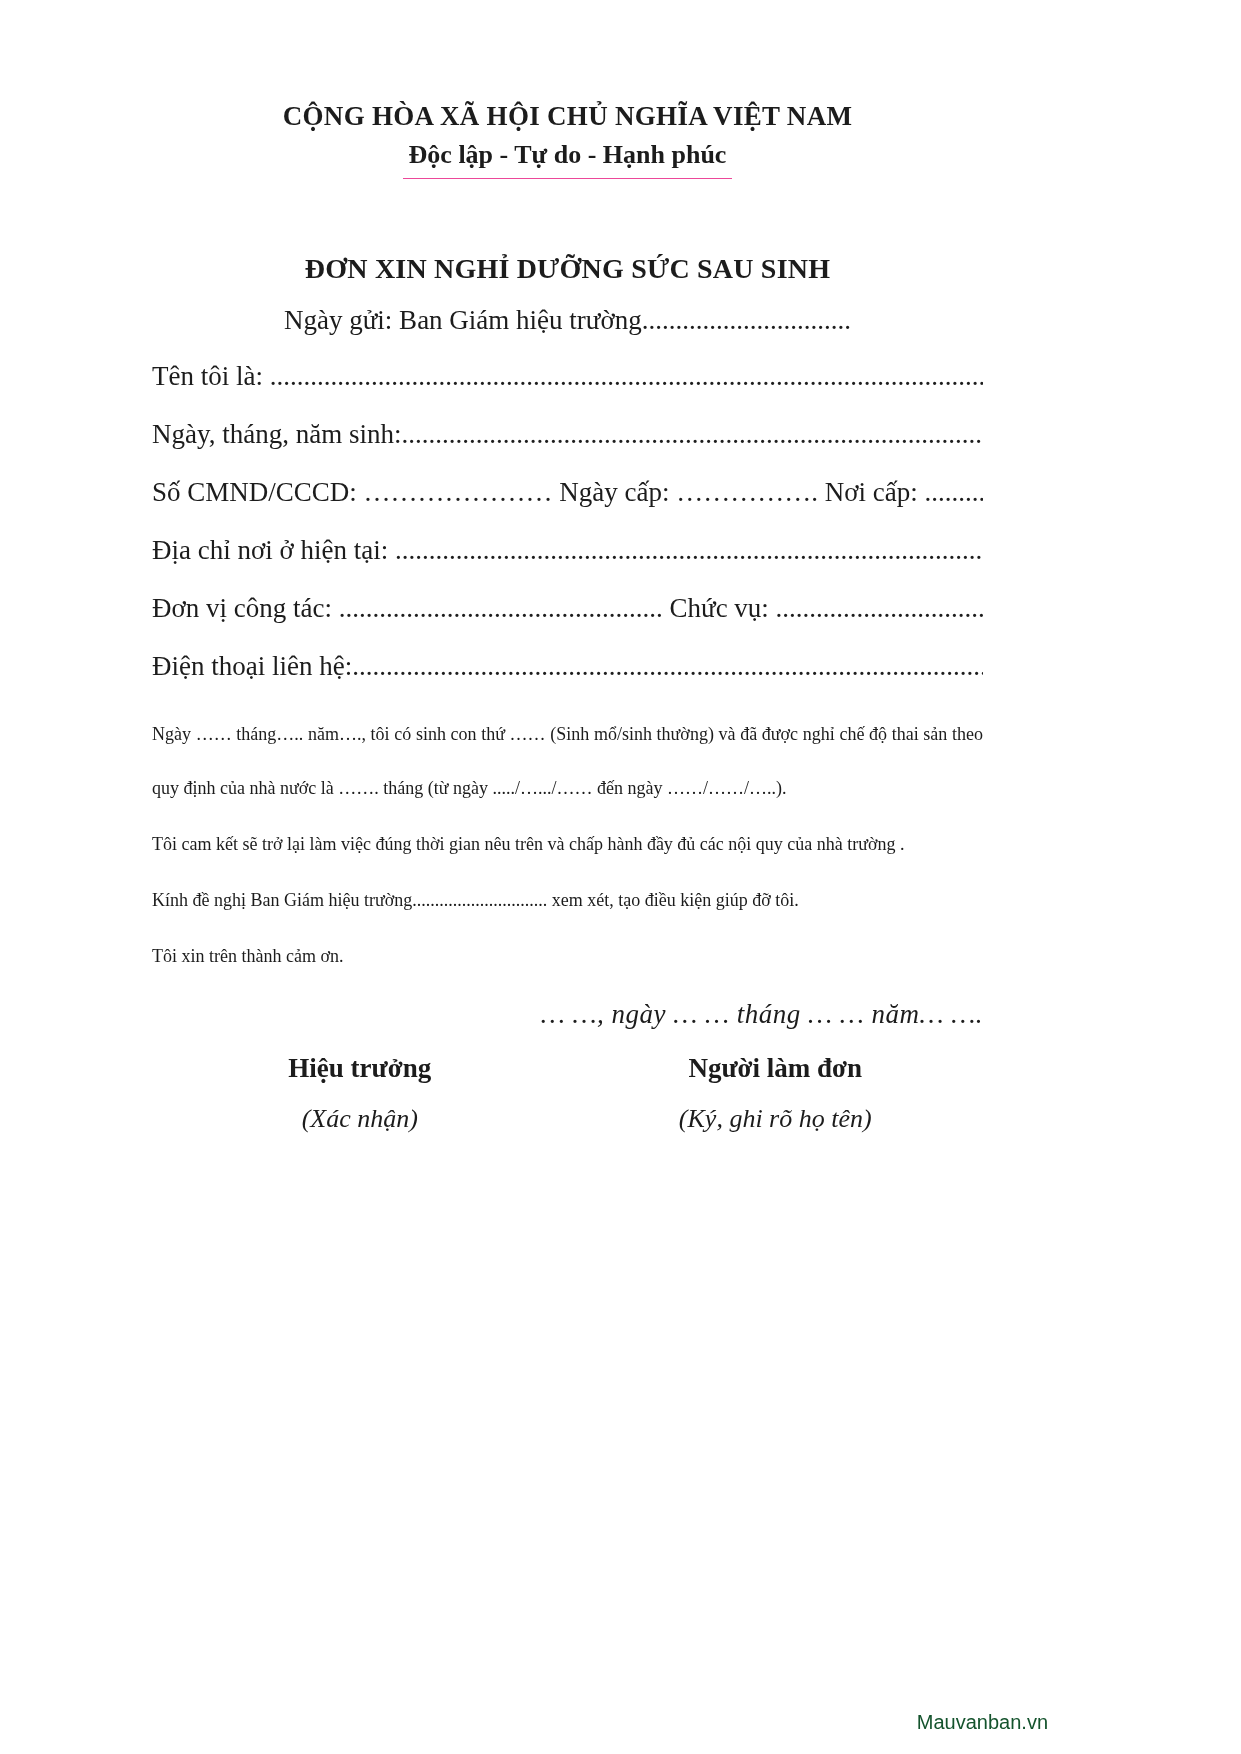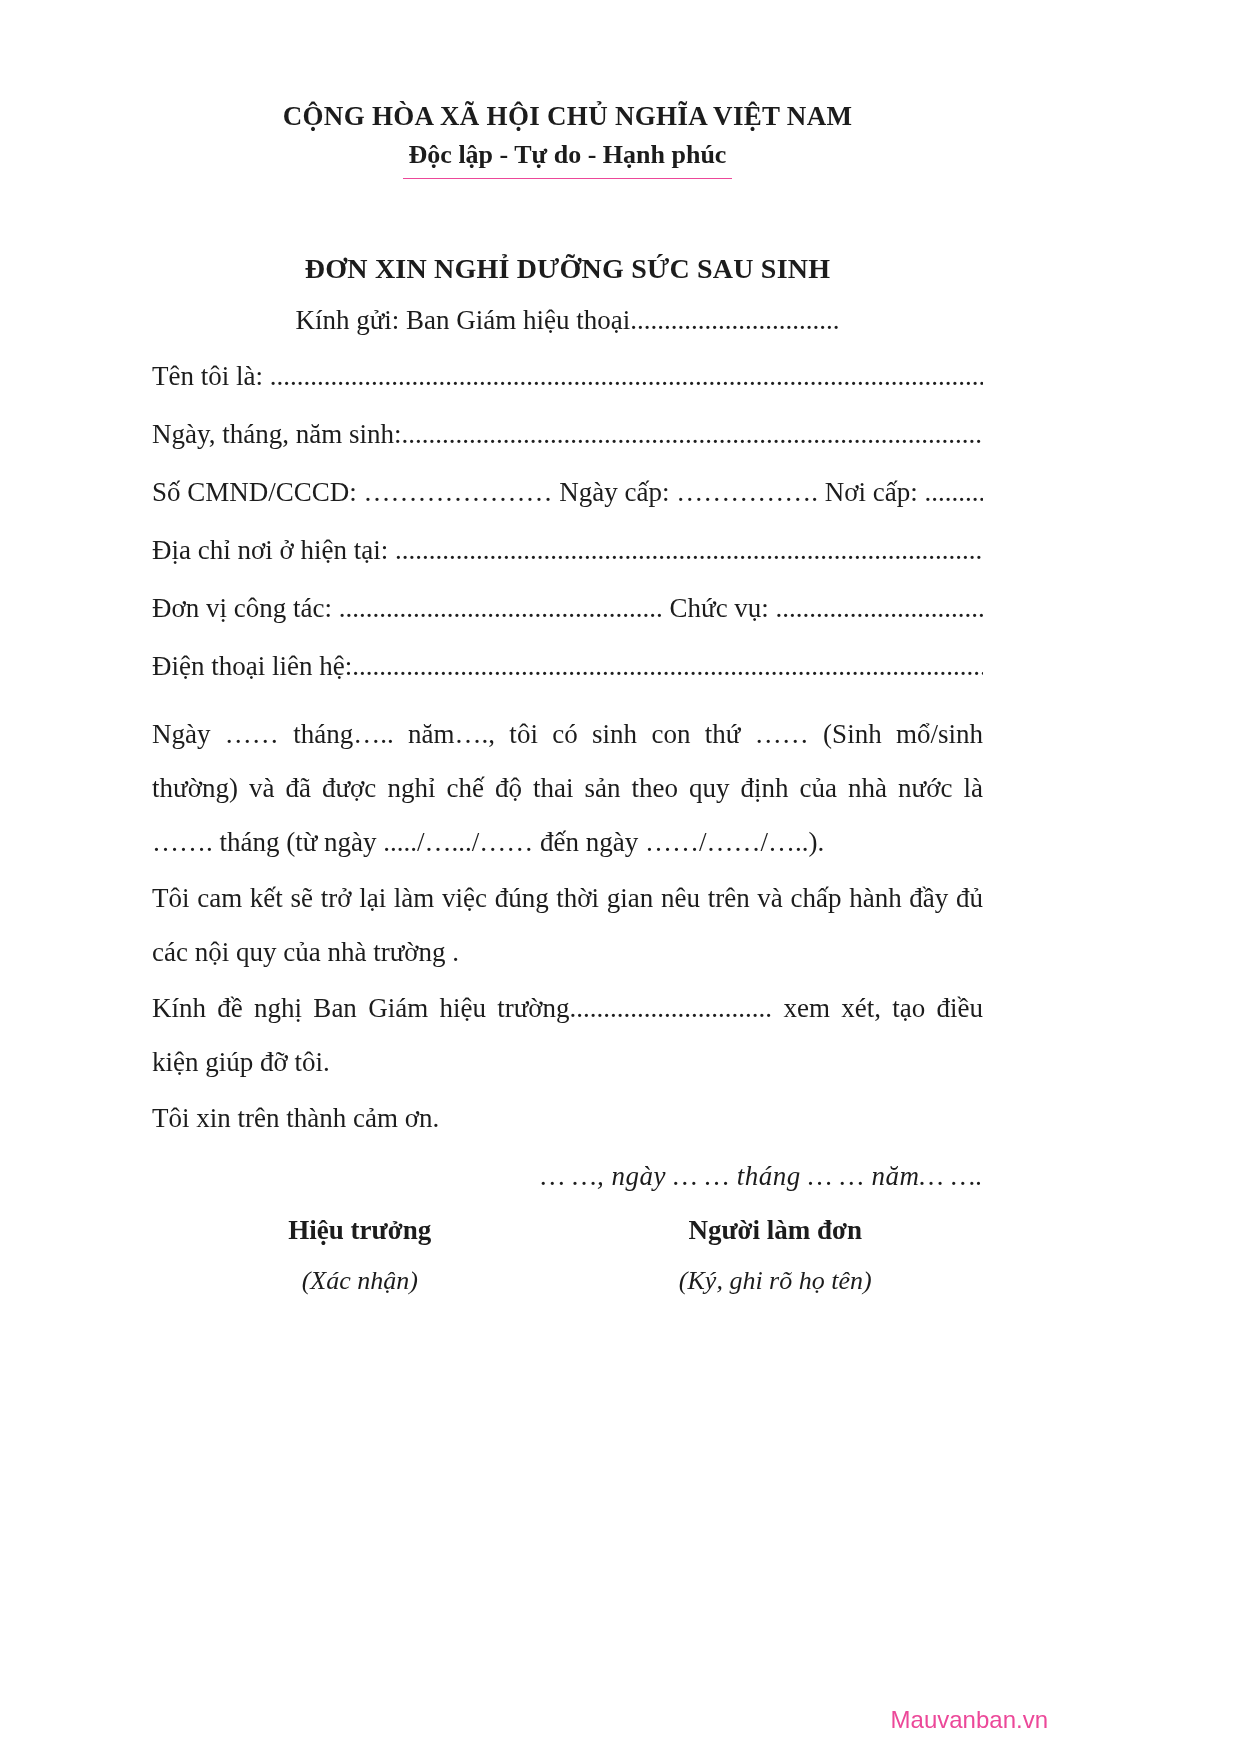--- a/index.html
+++ b/index.html
@@ -49,21 +49,21 @@
   }
   .fields { margin-top: 2px; }
   .field {
     font-size: 27px;
     line-height: 58px;
     white-space: nowrap;
     overflow: hidden;
   }
   .paragraphs { margin-top: 12px; }
   .para {
-    font-size: 27px;
+    font-size: 18px;
     line-height: 54px;
     text-align: justify;
     margin: 0 0 2px 0;
   }
   .date-line {
     font-size: 27px;
     font-style: italic;
     text-align: right;
     line-height: 54px;
     margin-top: 4px;
@@ -82,39 +82,39 @@
   .sig-note {
     font-size: 26px;
     font-style: italic;
     line-height: 52px;
   }
   .watermark {
     position: absolute;
     right: 86px;
     bottom: 20px;
     font-family: "Liberation Sans", "DejaVu Sans", sans-serif;
-    font-size: 24px;
-    color: #ec4899;
+    font-size: 20px;
+    color: #14532d;
   }
 </style>
 </head>
 <body>
 
 <div class="page">
   <div class="content">
 
     <div class="center national-title">CỘNG HÒA XÃ HỘI CHỦ NGHĨA VIỆT NAM</div>
 
     <div class="center motto">
       <span class="underlined">Độc lập - Tự do - Hạnh phúc</span>
     </div>
 
     <div class="center doc-title">ĐƠN XIN NGHỈ DƯỠNG SỨC SAU SINH</div>
 
-    <div class="center recipient">Kính gửi: Ban Giám hiệu thoại...............................</div>
+    <div class="center recipient">Ngày gửi: Ban Giám hiệu trường...............................</div>
 
     <div class="fields">
       <div class="field">Tên tôi là: ........................................................................................................................................................</div>
       <div class="field">Ngày, tháng, năm sinh:........................................................................................................................................................</div>
       <div class="field">Số CMND/CCCD: ………………… Ngày cấp: ……………. Nơi cấp: ........................................................................</div>
       <div class="field">Địa chỉ nơi ở hiện tại:  ........................................................................................................................................................</div>
       <div class="field">Đơn vị công tác: ................................................ Chức vụ: ........................................................................</div>
       <div class="field">Điện thoại liên hệ:........................................................................................................................................................</div>
     </div>
 

